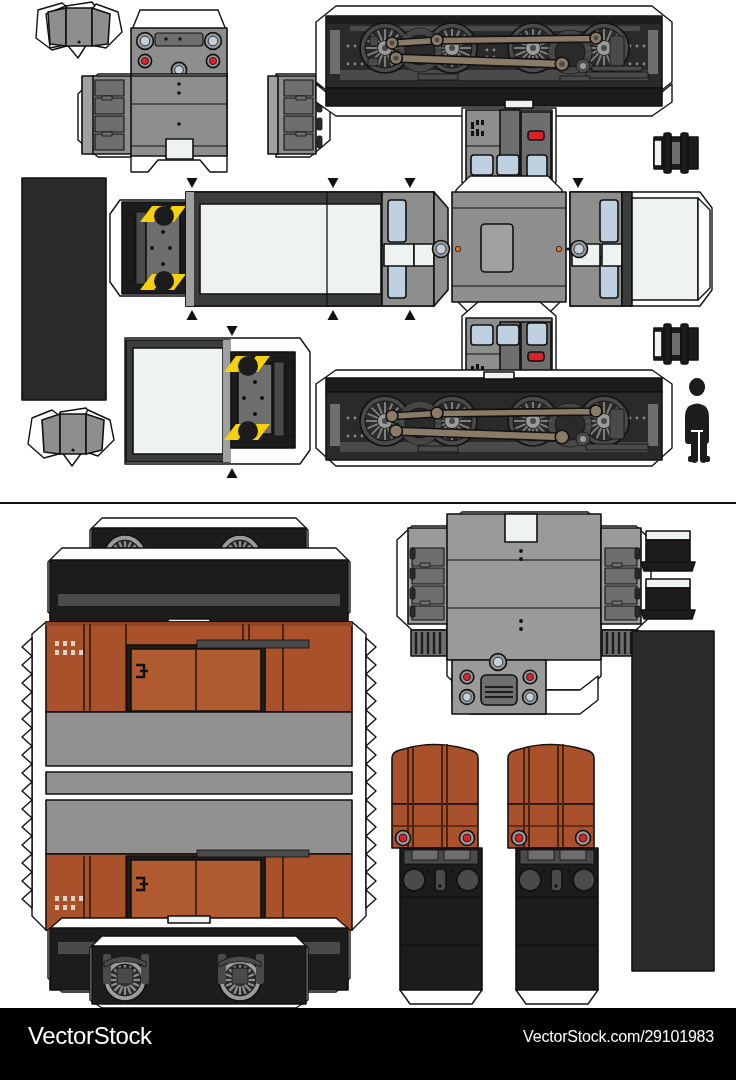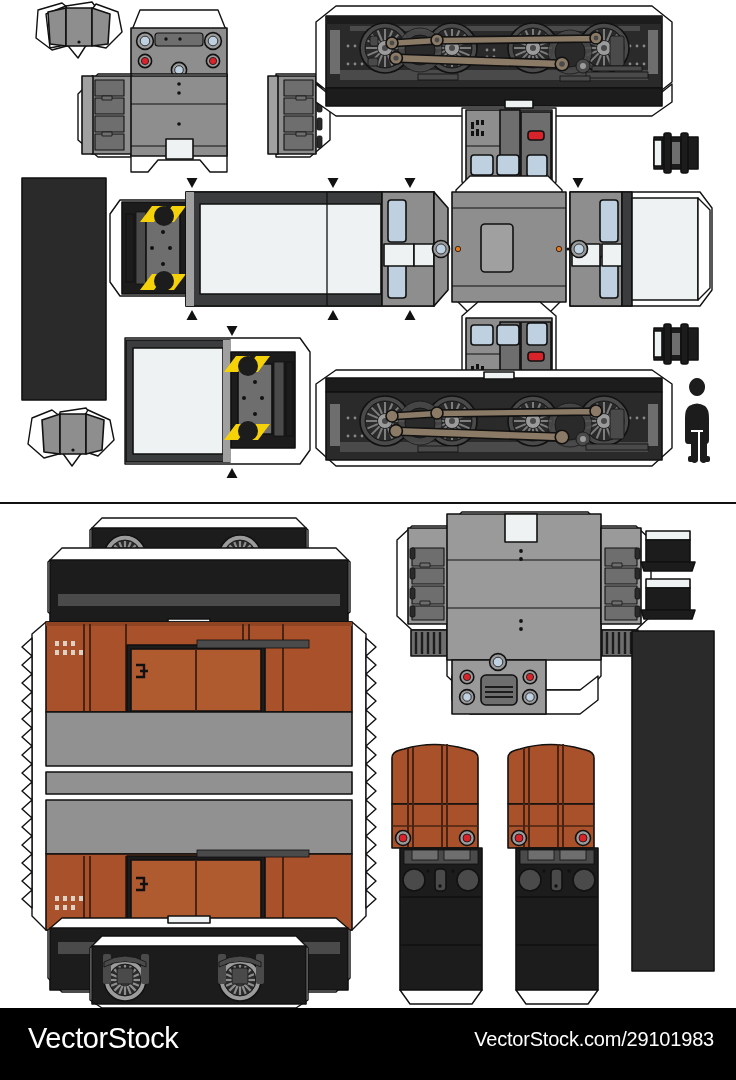--- a/index.html
+++ b/index.html
@@ -2,22 +2,22 @@
 <html><head>
 <meta charset="utf-8">
 <style>
   html,body{margin:0;padding:0;background:#fff;}
   body{width:736px;height:1080px;overflow:hidden;
        font-family:"Liberation Sans",sans-serif;}
   #root{position:relative;width:736px;height:1080px;background:#ffffff;}
   svg.sheet{position:absolute;left:0;top:0;width:736px;height:1080px;display:block;}
   .footer{position:absolute;left:0;bottom:0;width:736px;height:72px;background:#000;}
   .footer .brand{position:absolute;left:28px;top:14px;color:#fff;
-      font-size:29px;font-family:"Liberation Sans",sans-serif;letter-spacing:-0.4px;}
-  .footer .url{position:absolute;right:22px;top:20px;color:#fff;font-size:20px;
+      font-size:24px;font-family:"Liberation Sans",sans-serif;letter-spacing:-0.4px;}
+  .footer .url{position:absolute;right:22px;top:20px;color:#fff;font-size:16px;
       font-family:"Liberation Sans",sans-serif;letter-spacing:-0.2px;}
 </style>
 </head>
 <body>
 
 <div id="root">
 
   <svg class="sheet" viewBox="0 0 736 1080" xmlns="http://www.w3.org/2000/svg">
     <defs>
       <style>

